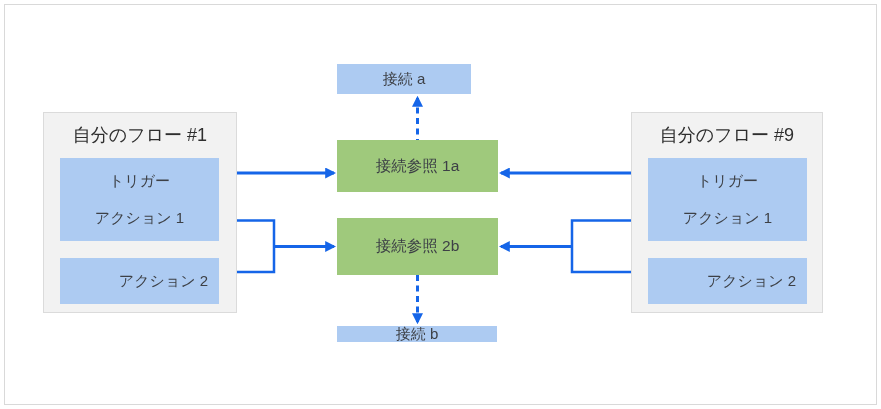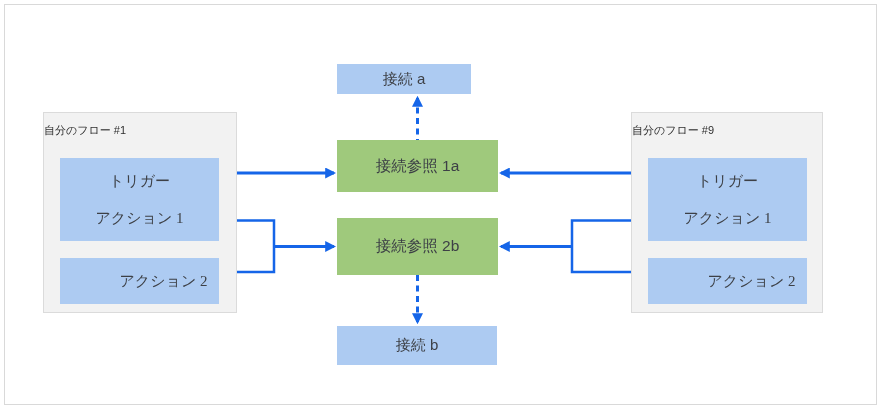--- a/index.html
+++ b/index.html
@@ -36,51 +36,51 @@
   #arrowhead path { fill: var(--accent-blue); }
 
   .conn-box {
     position: absolute;
     background: var(--node-blue);
     color: var(--node-text);
     display: flex; align-items: center; justify-content: center;
     font-size: 15px;
   }
   .conn-a { left: 337px; top: 64px; width: 134px; height: 30px; }
-  .conn-b { left: 337px; top: 326px; width: 160px; height: 39px; }
+  .conn-b { left: 337px; top: 326px; width: 160px; height: 16px; }
 
   .ref-box {
     position: absolute;
     background: var(--reference-green);
     color: var(--node-text);
     display: flex; align-items: center; justify-content: center;
     font-size: 15.5px;
   }
   .ref-a { left: 337px; top: 140px; width: 161px; height: 52px; }
   .ref-b { left: 337px; top: 218px; width: 161px; height: 57px; }
 
   .panel {
     position: absolute;
     background: var(--panel-bg);
     border: 1px solid var(--panel-border);
   }
   .panel-1 { left: 43px; top: 112px; width: 194px; height: 201px; }
   .panel-2 { left: 631px; top: 112px; width: 192px; height: 201px; }
   .panel-title {
     position: absolute; left: 0; top: 10px; width: 100%;
+    text-align: center;
     color: var(--title-text);
-    font-size: 11px;
+    font-size: 18px;
   }
   .node {
     position: absolute; left: 16px; width: 159px; height: 46px;
     background: var(--node-blue);
     color: var(--node-text);
     display: flex; align-items: center; justify-content: center;
     font-size: 15px;
-    font-family: Liberation Serif, serif;
   }
   .node-1 { top: 45px; }
   .node-2 { top: 82px; }
   .node-3 { top: 145px; padding-left: 48px; }
 </style>
 </head>
 <body>
 
 <div class="canvas">
   <div class="frame"></div>

